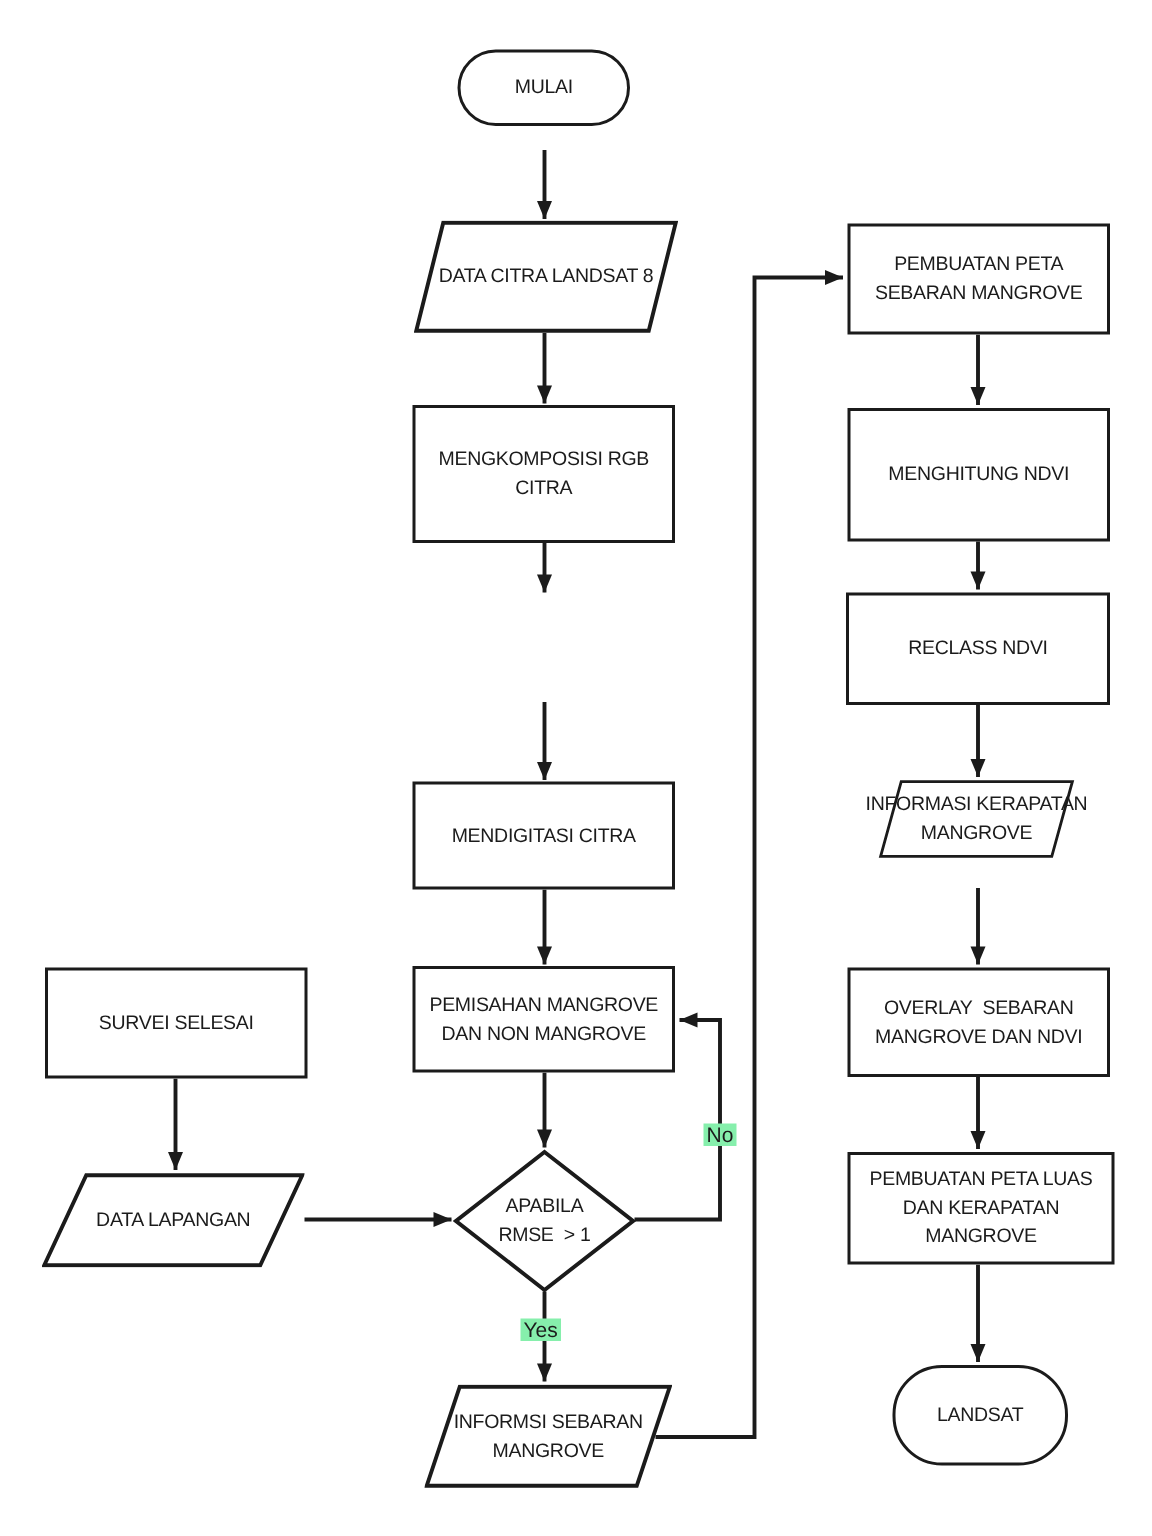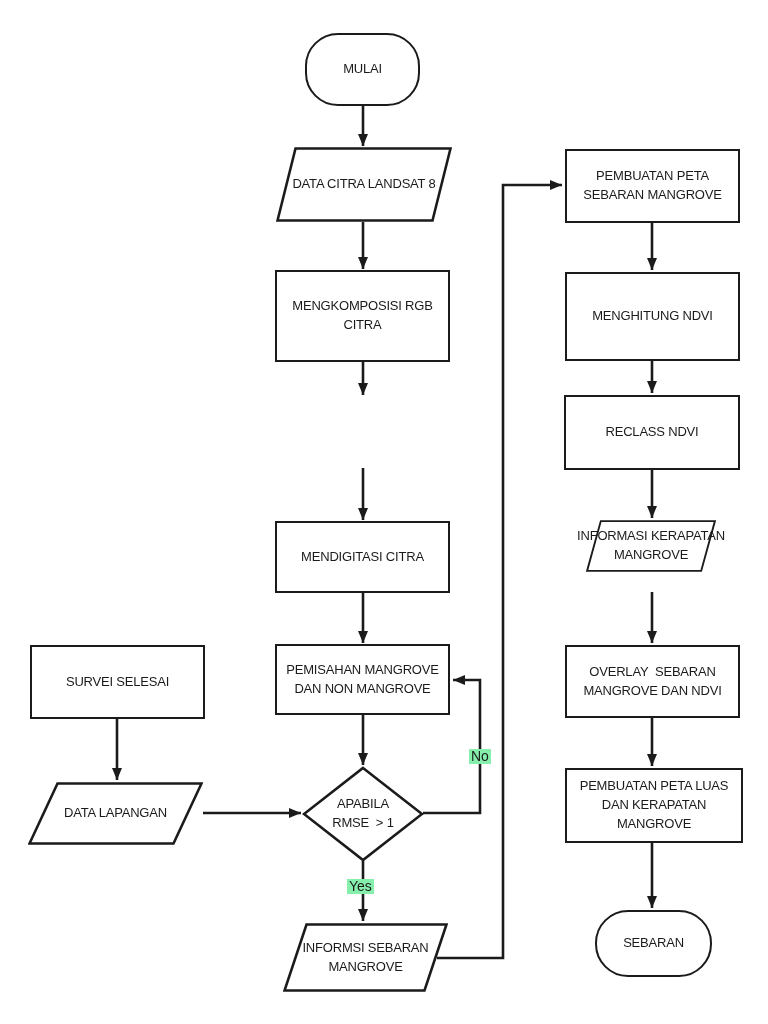--- a/index.html
+++ b/index.html
@@ -60,21 +60,21 @@
       <path d="M437 958 H503 V185 H562" marker-end="url(#arrow)"></path>
       <path d="M652 223 V270" marker-end="url(#arrow)"></path>
       <path d="M652 347 V393" marker-end="url(#arrow)"></path>
       <path d="M652 470 V518" marker-end="url(#arrow)"></path>
       <path d="M652 592 V643" marker-end="url(#arrow)"></path>
       <path d="M652 718 V766" marker-end="url(#arrow)"></path>
       <path d="M652 843 V908" marker-end="url(#arrow)"></path>
     </g>
   </svg>
 
-  <div class="node term" style="left:305px;top:33px;width:115px;height:73px">
+  <div class="node term" style="left:305px;top:33px;width:115px;height:51px">
     <span class="nl">MULAI</span>
   </div>
 
   <div class="node poly" style="left:276px;top:147px;width:176px;height:75px">
     <svg class="shape" viewBox="0 0 176 75">
       <polygon points="19.5,1.5 174.5,1.5 156.5,73.5 1.5,73.5"></polygon>
     </svg>
     <span class="nl">DATA CITRA LANDSAT 8</span>
   </div>
 
@@ -146,19 +146,19 @@
     <span class="nl">MANGROVE DAN NDVI</span>
   </div>
 
   <div class="node rect" style="left:565px;top:768px;width:178px;height:75px">
     <span class="nl">PEMBUATAN PETA LUAS</span>
     <span class="nl">DAN KERAPATAN</span>
     <span class="nl">MANGROVE</span>
   </div>
 
   <div class="node term" style="left:595px;top:910px;width:117px;height:67px">
-    <span class="nl">SEBARAN</span>
+    <span class="nl">LANDSAT</span>
   </div>
 
   <span class="edge-label" style="left:347px;top:879px">Yes</span>
   <span class="edge-label" style="left:469px;top:749px">No</span>
 
 </div>
 
 </body></html>

